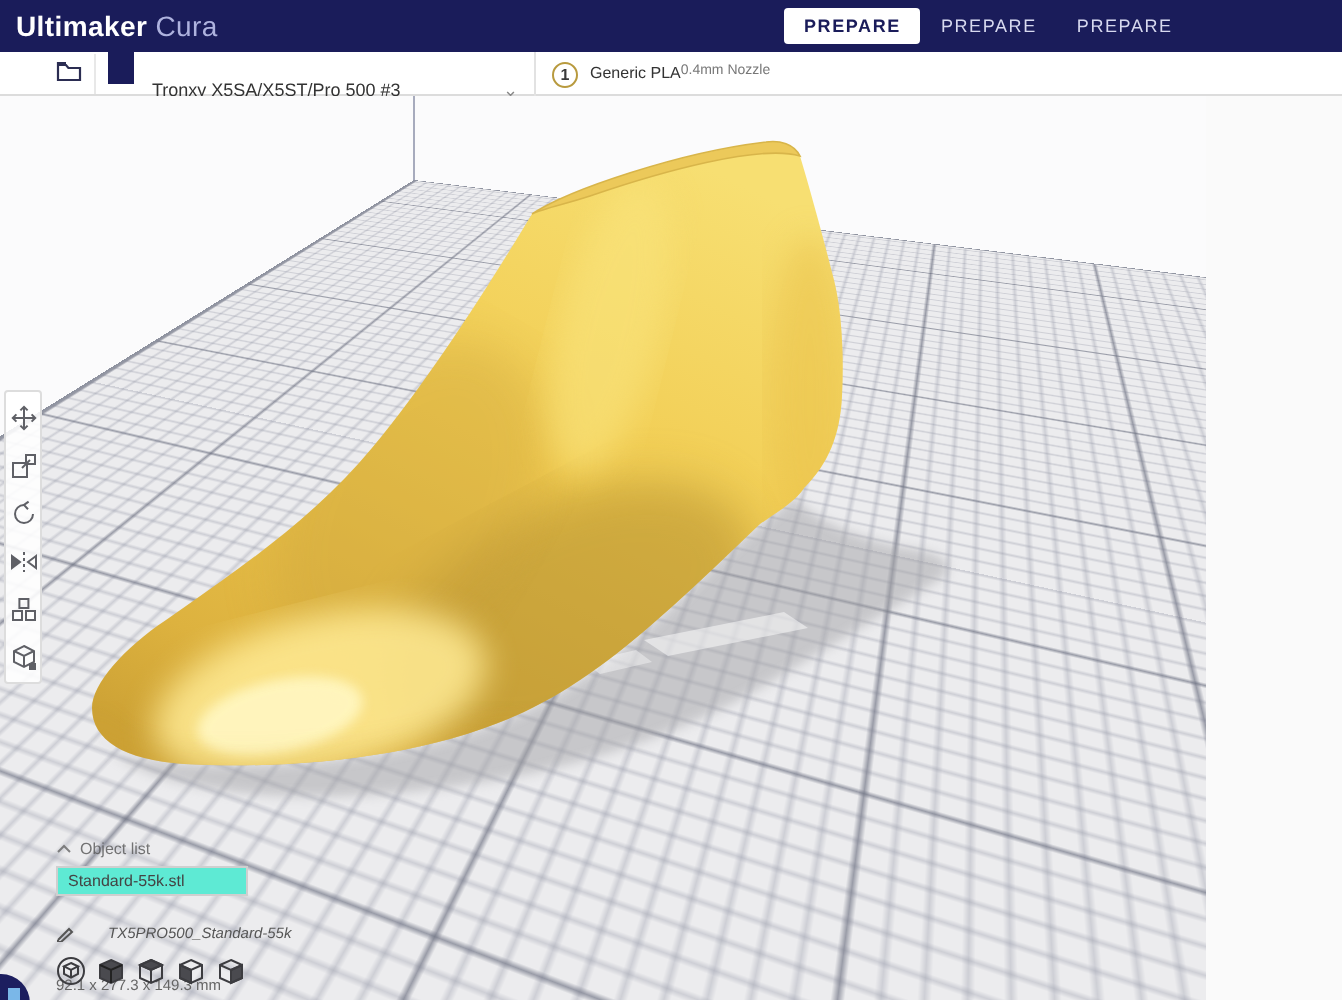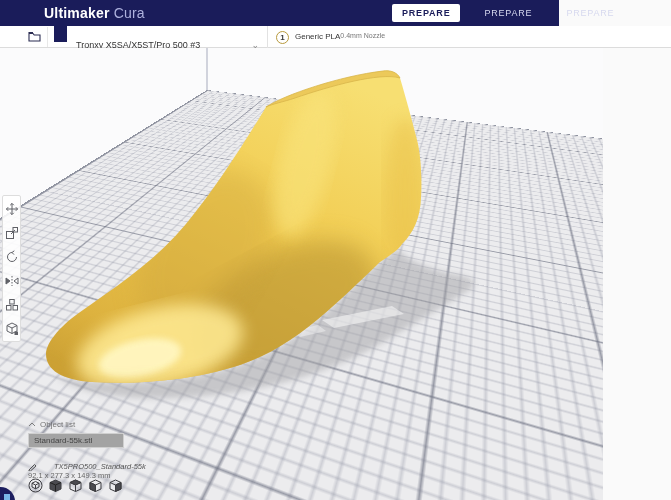--- a/index.html
+++ b/index.html
@@ -1,24 +1,24 @@
 <!DOCTYPE html>
 <html><head>
 <meta charset="utf-8">
 <style>
   * { margin:0; padding:0; box-sizing:border-box; }
   html,body { width:671px; height:500px; overflow:hidden; font-family:"Liberation Sans", sans-serif; }
   .app { position:relative; width:671px; height:500px; background:#fafafa; }
 
   
-  .header { position:absolute; left:0; top:0; width:559px; height:26px; background:#1a1c5a; display:flex; align-items:center;padding-left:36px; }
+  .header { position:absolute; left:0; top:0; width:671px; height:26px; background:#1a1c5a; display:flex; align-items:center; }
   .logo { margin-left:8px; font-size:14px; color:#ffffff; letter-spacing:.2px; }
   .logo b { font-weight:bold; }
   .logo span.light { color:#aeb2de; font-weight:400; }
-  .stage-tabs { position:absolute; left:392px; top:0; height:26px; display:flex; align-items:center; gap:14px; }
+  .stage-tabs { position:absolute; left:392px; top:0; height:26px; display:flex; align-items:center; }
   .stage-tab { font-size:9px; letter-spacing:.8px; color:#d7d9ef; padding:4px 10px; cursor:pointer; }
   .stage-tab.active { background:#ffffff; color:#1a1c5a; border-radius:2px; font-weight:bold; }
 
   
   .config-bar { position:absolute; left:0; top:26px; width:671px; height:22px; background:#ffffff; border-bottom:1px solid #dcdcdc; }
   .open-btn { position:absolute; left:22px; top:1px; width:26px; height:20px; background:#fff; border-right:1px solid #e8e8e8; display:flex; align-items:center; justify-content:center; cursor:pointer; }
   .accent-notch { position:absolute; left:54px; top:0; width:13px; height:16px; background:#1a1c5a; }
   .printer-select { position:absolute; left:68px; top:0; width:200px; height:38px; border-right:1px solid #e2e2e2; display:flex; align-items:center; cursor:pointer; }
   .printer-select .pname { font-size:9px; color:#333; margin-left:8px; }
   .printer-select .chev { position:absolute; right:8px; color:#888; font-size:9px; }
@@ -45,23 +45,23 @@
 
   
   .tool-panel { position:absolute; left:2px; top:147px; width:19px; padding:5px 0;
     background:rgba(255,255,255,.88); border:1px solid #ddd; border-radius:2px;
     display:flex; flex-direction:column; align-items:center; gap:9px; }
   .tool-btn { width:15px; height:15px; display:flex; align-items:center; justify-content:center; cursor:pointer; }
 
   
   .object-panel { position:absolute; left:28px; top:372px; width:150px; font-size:8px; color:#555; }
   .obj-toggle { display:flex; align-items:center; gap:4px; cursor:pointer; opacity:.8; }
-  .obj-box { margin-top:4px; width:96px; height:15px; background:#a3a3a3; border:1px solid #cfcfcf; display:flex; align-items:center; padding-left:5px; font-size:8px; color:#444; }
+  .obj-box { margin-top:4px; width:96px; height:15px; background:#5eead4; border:1px solid #cfcfcf; display:flex; align-items:center; padding-left:5px; font-size:8px; color:#444; }
   .job-row { margin-top:14px; display:flex; align-items:center; gap:17px; color:#555; font-size:7.5px;font-style:italic; }
-  .dims { margin-top:0; font-size:7.5px; color:#666; }
+  .dims { margin-top:17px; font-size:7.5px; color:#666; }
 
   
   .view-presets { position:absolute; left:28px; top:430px; display:flex; gap:5px; align-items:center; }
   .vp-btn { width:15px; height:15px; display:flex; align-items:center; justify-content:center; cursor:pointer; }
 
   
   .corner-bubble { position:absolute; left:-14px; top:439px; width:29px; height:29px; border-radius:50%; background:#1c1e5f; }
   .corner-bubble .dot { position:absolute; right:5px; top:7px; width:6px; height:6px; background:#7ab7e8; }
 </style>
 </head>

